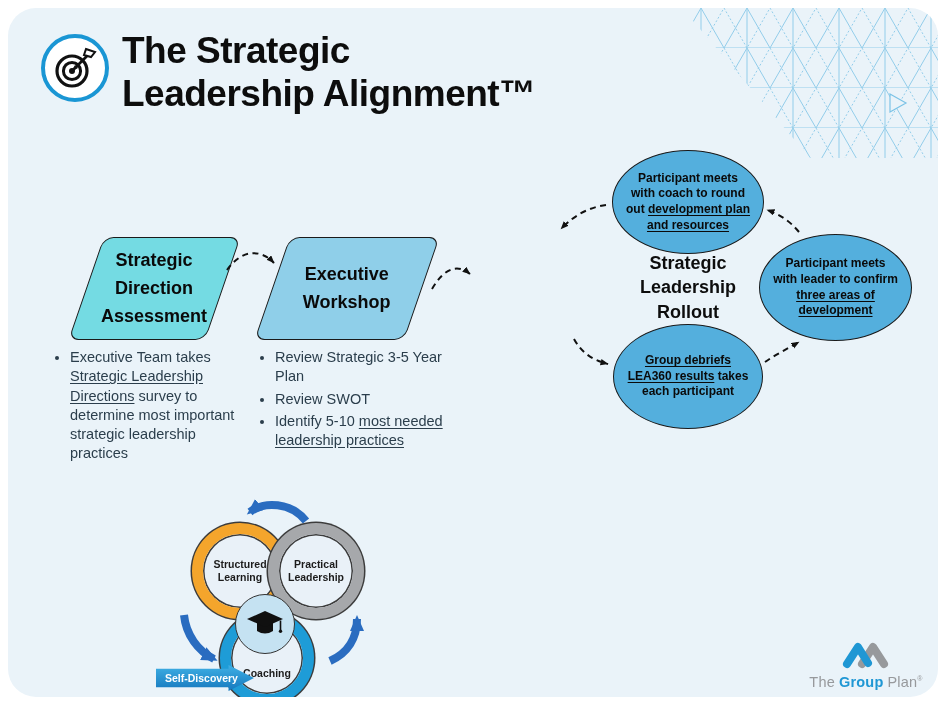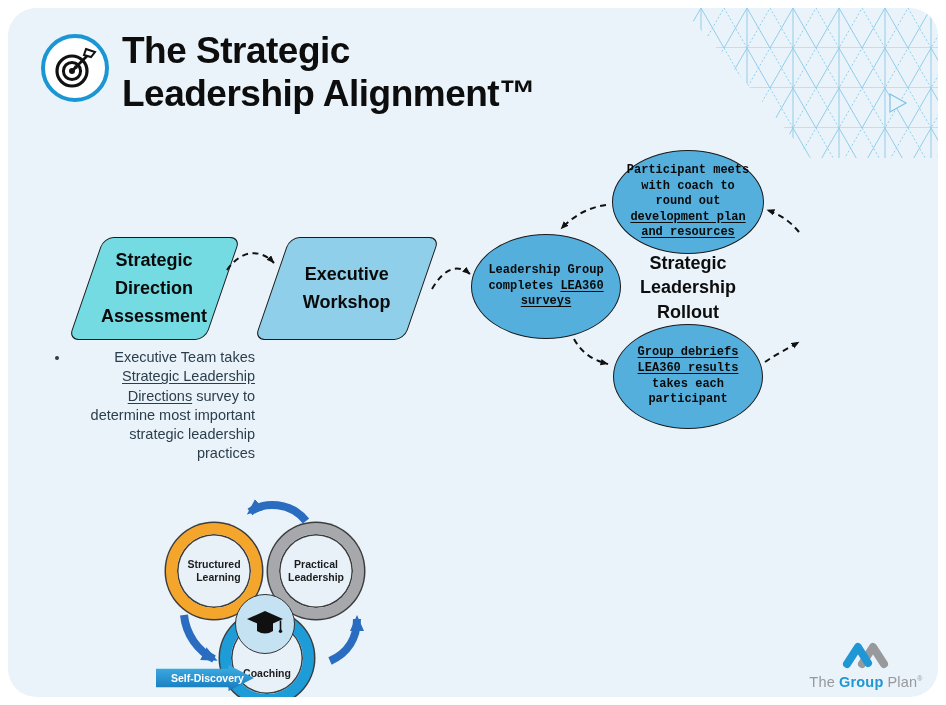--- a/index.html
+++ b/index.html
@@ -20,61 +20,61 @@
   .para{position:absolute;border:1.7px solid #1a1a1a;border-radius:10px;
     transform:skewX(-19deg);display:flex;align-items:center;justify-content:center;z-index:1;}
   .p1{left:78px;top:229px;width:135px;height:101px;background:var(--para1,#74DBE3);}
   .p2{left:264px;top:229px;width:148px;height:101px;background:var(--para2,#8FCFE9);}
   .plabel{transform:skewX(19deg);font-weight:bold;font-size:18px;line-height:1.55;
     text-align:center;color:#0a0a0a;white-space:pre-line;}
 
   
   .ell{position:absolute;border-radius:50%;background:var(--ellipse,#54AFDD);
     border:1.7px solid #1a1a1a;box-sizing:border-box;display:flex;align-items:center;
-    justify-content:center;text-align:center;padding:0 12px;z-index:1;font-family:Liberation Mono, monospace;}
+    justify-content:center;text-align:center;padding:0 12px;z-index:1;}
   .e-top{left:604px;top:142px;width:152px;height:104px;}
   .e-left{left:463px;top:226px;width:150px;height:105px;}
   .e-right{left:751px;top:226px;width:153px;height:107px;}
   .e-bottom{left:605px;top:316px;width:150px;height:105px;}
   .etxt{font-weight:bold;font-size:12px;line-height:1.3;color:#0a0a0a;}
   .u{text-decoration:underline;text-underline-offset:2px;}
 
   .center-label{position:absolute;left:604px;top:243px;width:152px;text-align:center;
     font-size:18px;font-weight:bold;color:var(--ink,#0d0d0d);line-height:1.35;
     white-space:pre-line;z-index:1;}
 
   .flow-arrows{position:absolute;left:0;top:0;z-index:2;pointer-events:none;}
 
   
   .blist{position:absolute;margin:0;padding:0 0 0 22px;color:var(--text,#2B3E4C);
     font-size:14.5px;line-height:1.33;}
-  .blist li{margin-bottom:3px;text-align:right;}
+  .blist li{margin-bottom:3px;}
   .l1{left:40px;top:340px;width:185px;}
   .l2{left:245px;top:340px;width:185px;}
   .l3{left:524px;top:449px;width:322px;}
 
   
   .venn{position:absolute;left:148px;top:487px;width:220px;height:212px;}
   .vc{position:absolute;border-radius:50%;box-sizing:border-box;background:#E9F1F8;
     display:flex;align-items:center;justify-content:center;text-align:center;
     box-shadow:0 0 0 1.5px #3c3c3c, inset 0 0 0 1.5px #3c3c3c;}
-  .c-orange{left:10px;top:28px;width:96px;height:96px;border:11px solid var(--ring_orange,#F4A52C);z-index:1;text-align:right;}
+  .c-orange{left:36px;top:28px;width:96px;height:96px;border:11px solid var(--ring_orange,#F4A52C);z-index:1;}
   .c-gray{left:112px;top:28px;width:96px;height:96px;border:11px solid var(--ring_gray,#A6A8AB);z-index:1;}
   .c-blue{left:64px;top:116px;width:94px;height:94px;border:11px solid var(--ring_blue,#1E9CD7);z-index:2;}
   .vlabel{font-weight:bold;font-size:10.5px;color:#1c1c1c;line-height:1.25;white-space:pre-line;}
   .vlabel-coaching{margin-top:32px;}
   .vcenter{position:absolute;left:79px;top:99px;width:60px;height:60px;border-radius:50%;
     background:var(--center_fill,#C5E2F2);border:1.6px solid #333;box-sizing:border-box;
     display:flex;align-items:center;justify-content:center;z-index:3;}
   .varrows{position:absolute;left:0;top:0;z-index:0;}
   .banner{position:absolute;left:0px;top:170px;width:98px;height:26px;z-index:4;
     background:linear-gradient(180deg,var(--banner_top,#3FB0E5),var(--banner_bottom,#1678BE));
     clip-path:polygon(0 14%,74% 14%,74% 0,100% 50%,74% 100%,74% 86%,0 86%);
     display:flex;align-items:center;}
-  .banner span{color:#ffffff;font-weight:bold;font-size:10.5px;padding-left:15px;}
+  .banner span{color:#ffffff;font-weight:bold;font-size:10.5px;padding-left:9px;}
 
   
   .logo{position:absolute;left:783px;top:634px;width:150px;text-align:center;}
   .logo-text{font-size:14.5px;letter-spacing:0.2px;margin-top:1px;}
   .lg-gray{color:var(--logo_gray,#97999C);}
   .lg-blue{color:var(--logo_blue,#1F97D4);font-weight:bold;margin:0 4px;}
   .lg-reg{font-size:7px;color:var(--logo_gray,#97999C);vertical-align:super;}
 </style>
 </head>
 <body>
@@ -114,22 +114,22 @@
 Assessment</div>
   </div>
   <div class="para p2">
     <div class="plabel">Executive
 Workshop</div>
   </div>
 
   <div class="ell e-top">
     <div class="etxt"><span>Participant meets with coach to round out </span><span class="u">development plan and resources</span><span></span></div>
   </div>
-  <div class="ell e-left">
-    <div class="etxt"><span>Leadership Group completes </span><span class="u">LEA360 surveys</span><span></span></div>
+  <div class="ell e-right">
+    <div class="etxt"><span>Participant meets with leader to confirm </span><span class="u">three areas of development</span><span></span></div>
   </div>
   <div class="ell e-bottom">
     <div class="etxt"><span class="u">Group debriefs LEA360 results</span><span> takes each participant</span></div>
   </div>
   <div class="center-label">Strategic
 Leadership
 Rollout</div>
 
   <svg class="flow-arrows" width="946" height="705">
     <defs>
@@ -142,20 +142,25 @@
       <path d="M424,281 C437,259 450,256 462,266" marker-end="url(#ah)"></path>
       <path d="M598,197 C582,199 566,207 553,221" marker-end="url(#ah)"></path>
       <path d="M566,331 C573,344 584,352 600,356" marker-end="url(#ah)"></path>
       <path d="M757,354 C767,347 779,341 791,334" marker-end="url(#ah)"></path>
       <path d="M791,224 C782,213 771,206 759,202" marker-end="url(#ah)"></path>
     </g>
   </svg>
 
   <ul class="blist l1">
     <li><span>Executive Team takes </span><span class="u">Strategic Leadership Directions</span><span> survey to determine most important strategic leadership practices</span></li>
+  </ul>
+  <ul class="blist l2">
+    <li><span>Review Strategic 3-5 Year Plan</span><span class="u"></span><span></span></li>
+    <li><span>Review SWOT</span><span class="u"></span><span></span></li>
+    <li><span>Identify 5-10 </span><span class="u">most needed leadership practices</span><span></span></li>
   </ul>
 
   <div class="venn">
     <svg class="varrows" width="220" height="212">
       <defs>
         <marker id="vah" markerUnits="userSpaceOnUse" markerWidth="18" markerHeight="16" refX="12" refY="7" orient="auto">
           <path d="M0,0 L16,7 L0,14 Z" fill="var(--venn_arrow,#2A6CC0)"></path>
         </marker>
       </defs>
       <g fill="none" stroke="var(--venn_arrow,#2A6CC0)" stroke-width="8">

